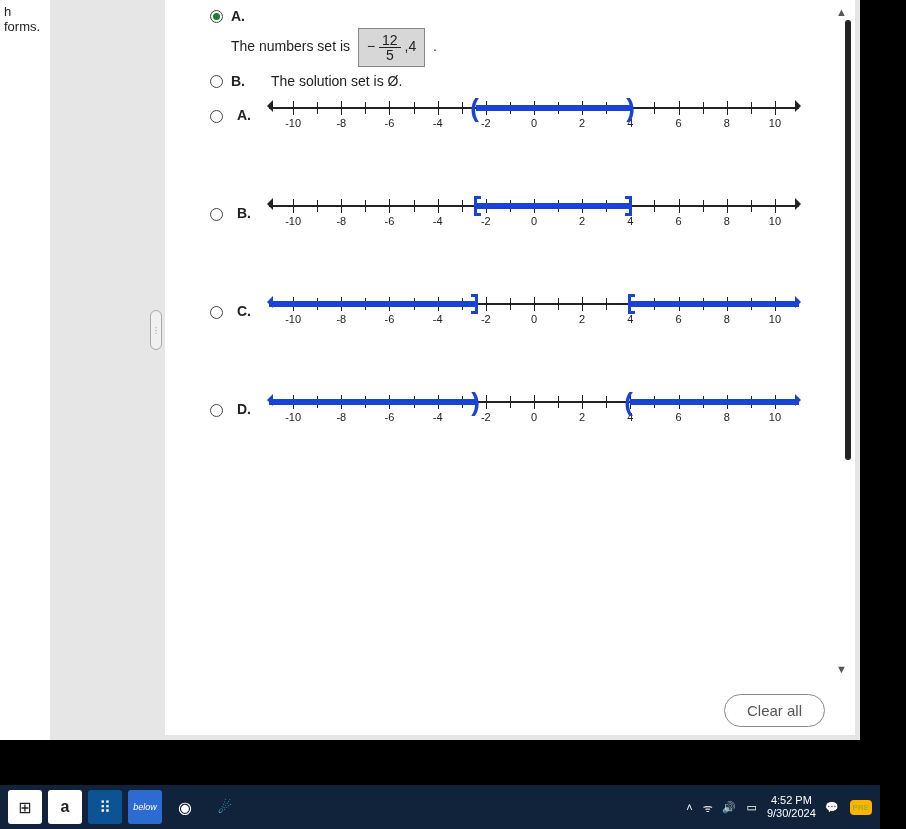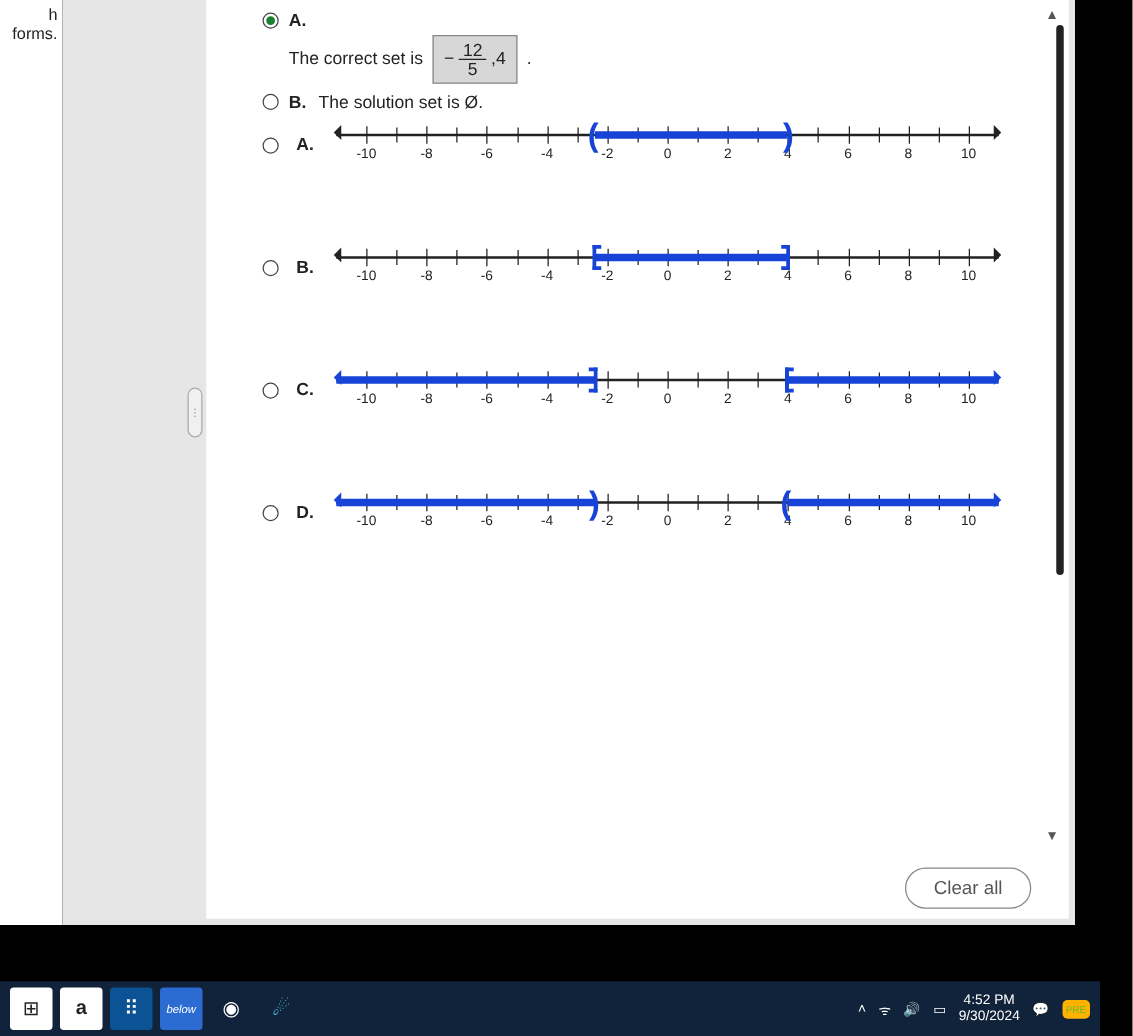--- a/index.html
+++ b/index.html
@@ -1,21 +1,21 @@
 <!DOCTYPE html>
 <html><head>
 <meta charset="utf-8">
 <style>
   * { box-sizing: border-box; margin: 0; padding: 0; }
   body {
     width: 906px; height: 829px;
     background: #000; font-family: Arial, sans-serif;
     position: relative; overflow: hidden;
   }
-  .left-strip { position: absolute; left:0; top:0; width:50px; height:740px; background:#fff; color:#222; font-size:13px; padding:4px;text-align:right;}
+  .left-strip { position: absolute; left:0; top:0; width:50px; height:740px; background:#fff; color:#222; font-size:13px; padding:4px;}
   .outer {
     position: absolute; left: 50px; top: 0; width: 810px; height: 740px;
     background: #e6e6e6;
   }
   .inner {
     position:absolute; left:115px; top:0; width:690px; height:735px;
     background:#fff; color:#222;
   }
   .scroll-handle {
     position:absolute; left:100px; top:310px; width:12px; height:40px;
@@ -74,39 +74,39 @@
     <div class="scroll-arrow-up">▲</div>
     <div class="scrollbar-thumb"></div>
     <div class="scroll-arrow-down">▼</div>
 
     <div class="question-body">
       <div class="opt-row">
         <div class="radio-filled"></div>
         <div>
           <b>A.</b>
           <div style="margin-top:4px">
-            <span>The correct set is</span>
+            <span>The numbers set is</span>
             <span class="answer-box">
               <span>−</span>
               <span class="fraction">
                 <span class="num">12</span>
                 <span class="den">5</span>
               </span>
               <span>,4</span>
             </span>
             <span>.</span>
           </div>
         </div>
       </div>
 
       <div class="opt-row">
         <div class="radio-empty"></div>
         <div>
           <b>B.</b>
-          <span style="margin-left:6px;">The solution set is Ø.</span>
+          <span style="margin-left:22px;">The solution set is Ø.</span>
         </div>
       </div>
 
 
       <div class="nl-option">
         <div class="radio-empty"></div>
         <div class="lbl">A.</div>
         <div class="numberline" id="nl-A">
             <div class="nl-axis"></div>
             <div class="tick major" style="left: 24.0909px;"></div>

